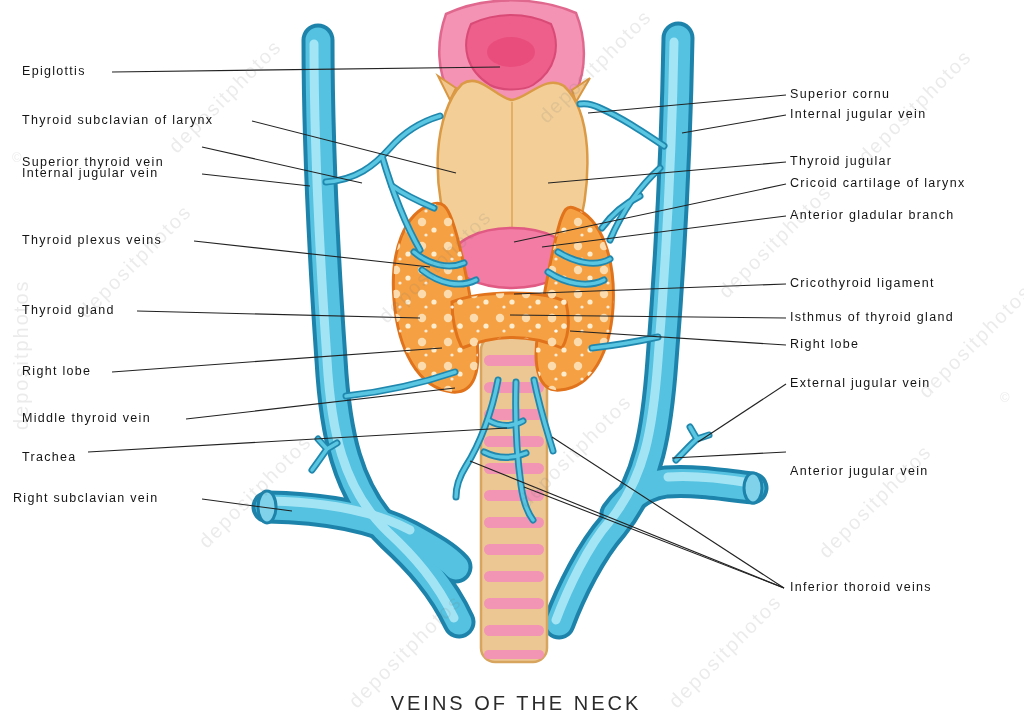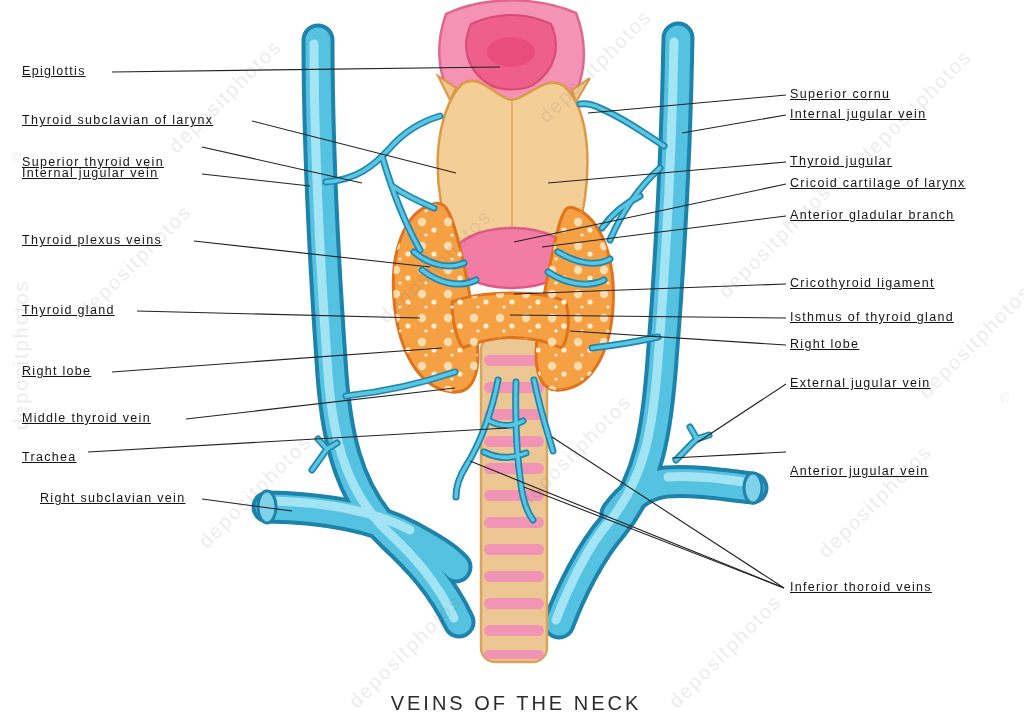--- a/index.html
+++ b/index.html
@@ -1,19 +1,19 @@
 <!DOCTYPE html>
 <html><head>
 <meta charset="utf-8">
 <style>
   html,body{margin:0;padding:0;background:#ffffff;}
   .canvas{position:relative;width:1024px;height:728px;background:#ffffff;overflow:hidden;
           font-family:"Liberation Sans",sans-serif;}
   .scene{position:absolute;left:0;top:0;}
-  .label{position:absolute;font-size:12.5px;letter-spacing:1.3px;color:#141414;white-space:nowrap;text-decoration:underline;}
+  .label{position:absolute;font-size:12.5px;letter-spacing:1.3px;color:#141414;white-space:nowrap;}
   .label.right{left:790px;}
   .title{position:absolute;left:0;right:0;top:692px;text-align:center;font-size:20px;
          letter-spacing:3px;color:#2b2b2b;padding-left:8px;}
   .wm{position:absolute;color:rgba(120,120,120,0.15);font-size:20px;letter-spacing:2px;
       transform:rotate(-45deg);pointer-events:none;white-space:nowrap;}
   .wm.vert{transform:rotate(-90deg);transform-origin:left top;}
   .wm.small{font-size:13px;transform:none;}
 </style>
 </head>
 <body>
@@ -184,21 +184,21 @@
 
   <div class="label" style="left:22px;top:64px">Epiglottis</div>
   <div class="label" style="left:22px;top:113px">Thyroid subclavian of larynx</div>
   <div class="label" style="left:22px;top:155px">Superior thyroid vein</div>
   <div class="label" style="left:22px;top:166px">Internal jugular vein</div>
   <div class="label" style="left:22px;top:233px">Thyroid plexus veins</div>
   <div class="label" style="left:22px;top:303px">Thyroid gland</div>
   <div class="label" style="left:22px;top:364px">Right lobe</div>
   <div class="label" style="left:22px;top:411px">Middle thyroid vein</div>
   <div class="label" style="left:22px;top:450px">Trachea</div>
-  <div class="label" style="left:40px;top:491px">Right subclavian vein</div>
+  <div class="label" style="left:13px;top:491px">Right subclavian vein</div>
 
   <div class="label right" style="top:87px">Superior cornu</div>
   <div class="label right" style="top:107px">Internal jugular vein</div>
   <div class="label right" style="top:154px">Thyroid jugular</div>
   <div class="label right" style="top:176px">Cricoid cartilage of larynx</div>
   <div class="label right" style="top:208px">Anterior gladular branch</div>
   <div class="label right" style="top:276px">Cricothyroid ligament</div>
   <div class="label right" style="top:310px">Isthmus of thyroid gland</div>
   <div class="label right" style="top:337px">Right lobe</div>
   <div class="label right" style="top:376px">External jugular vein</div>

